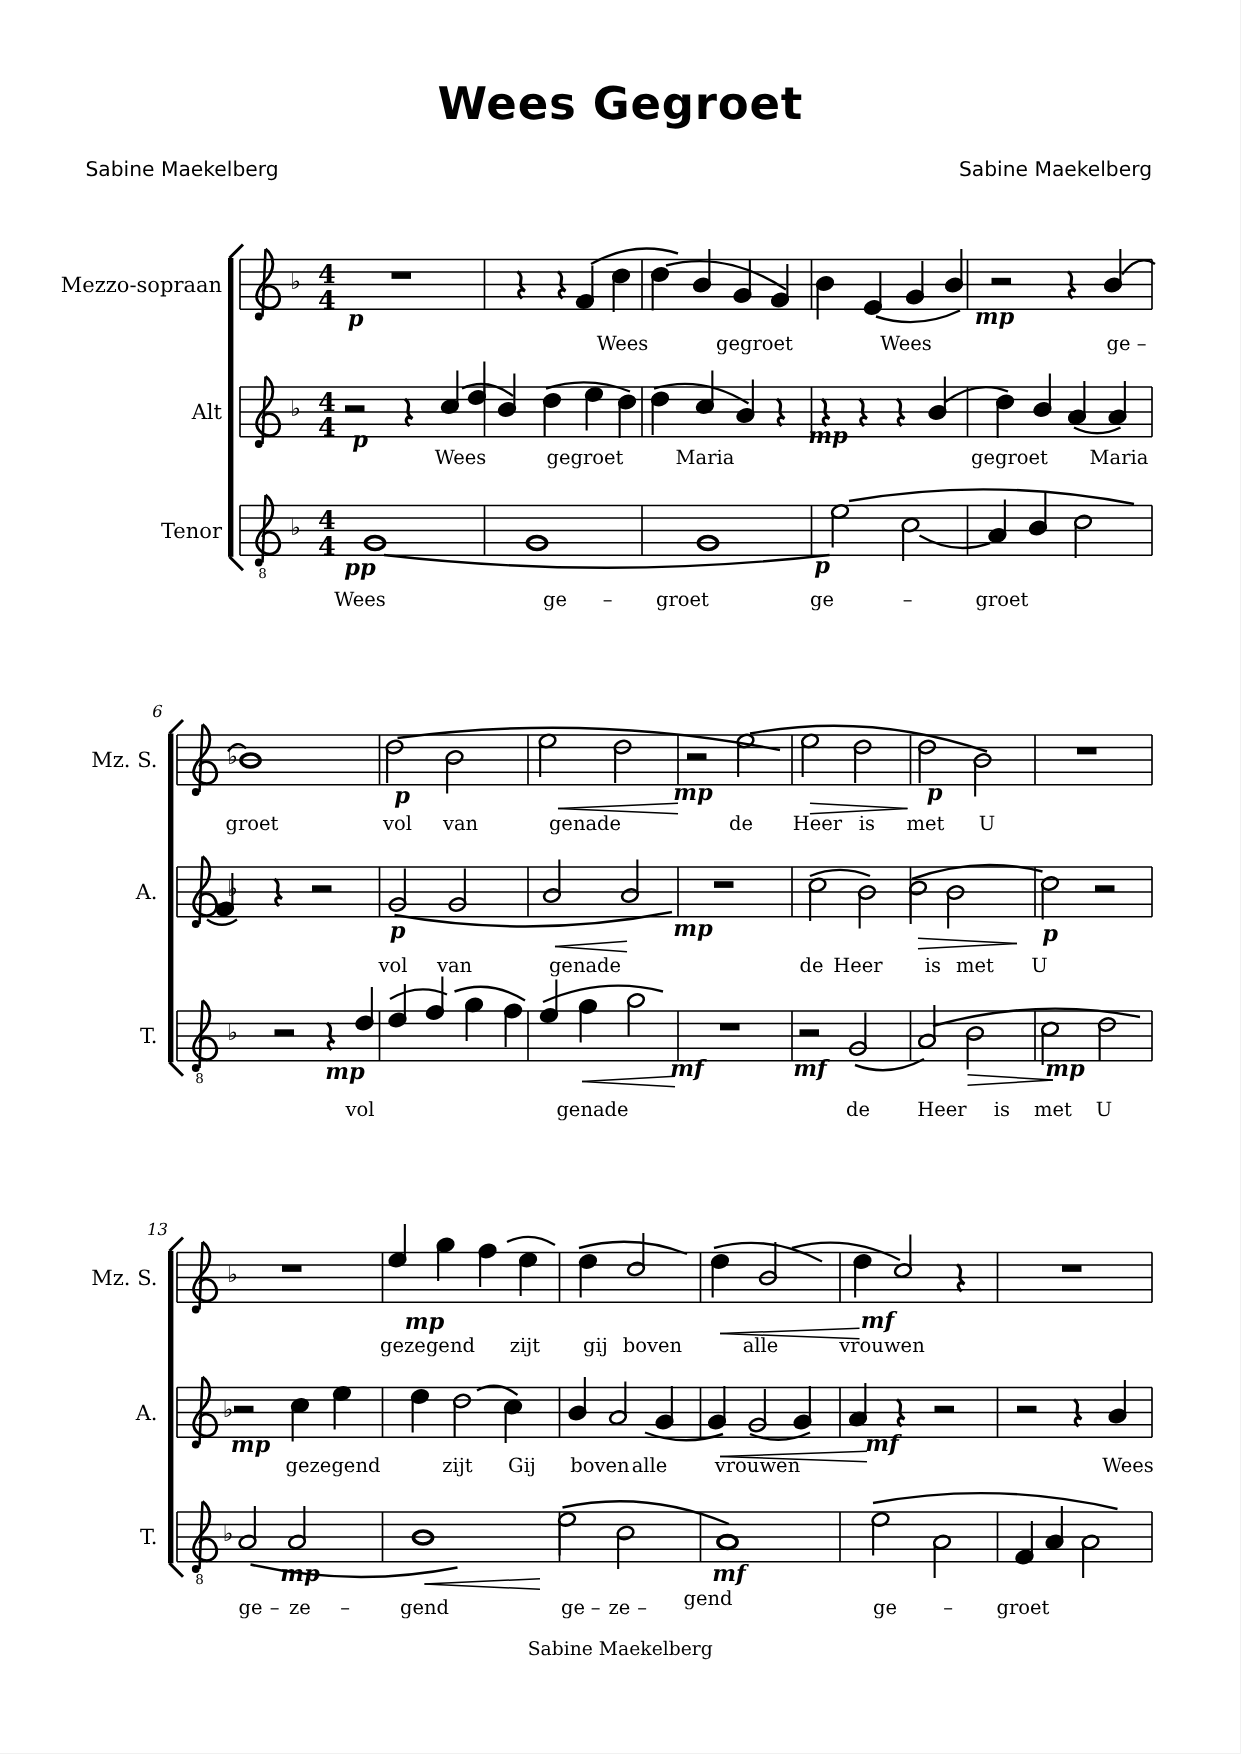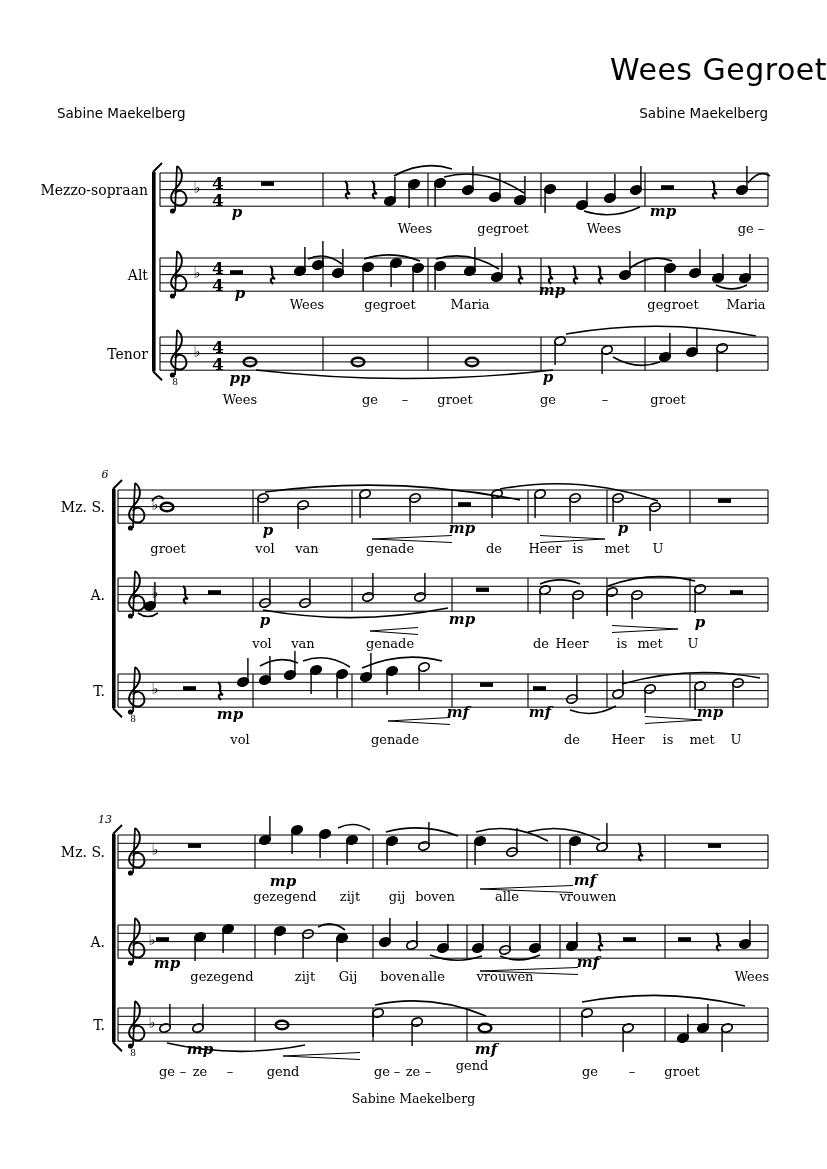--- a/index.html
+++ b/index.html
@@ -1,17 +1,17 @@
 <!DOCTYPE html>
 <html><head>
 <meta charset="utf-8">
 <style>
   html,body{margin:0;padding:0;background:#e8e8e8}
   .page{position:relative;width:827px;height:1169px;margin:0 auto;background:#ffffff;overflow:hidden;font-family:"DejaVu Sans",sans-serif;color:#000}
-  .title{position:absolute;top:52px;left:0;width:100%;text-align:right;font-size:30px;font-weight:400;letter-spacing:.5px}
+  .title{position:absolute;top:52px;left:0;width:100%;text-align:center;font-size:30px;font-weight:700;letter-spacing:.5px}
   .credit{position:absolute;top:105px;font-size:13.5px}
   .credit.left{left:57px}
   .credit.right{right:59px;text-align:right}
   .footer{position:absolute;top:1091px;left:0;width:100%;text-align:center;font-family:"DejaVu Serif",serif;font-size:12.5px}
   #score-svg{position:absolute;left:0;top:0}
   #score-svg text{fill:#000}
   .staff-label{font:14px "DejaVu Serif",serif}
   .lyric{font:13px "DejaVu Serif",serif}
   .dynamic{font:italic bold 15px "DejaVu Serif",serif}
   .measure-number{font:italic 11px "DejaVu Serif",serif}

